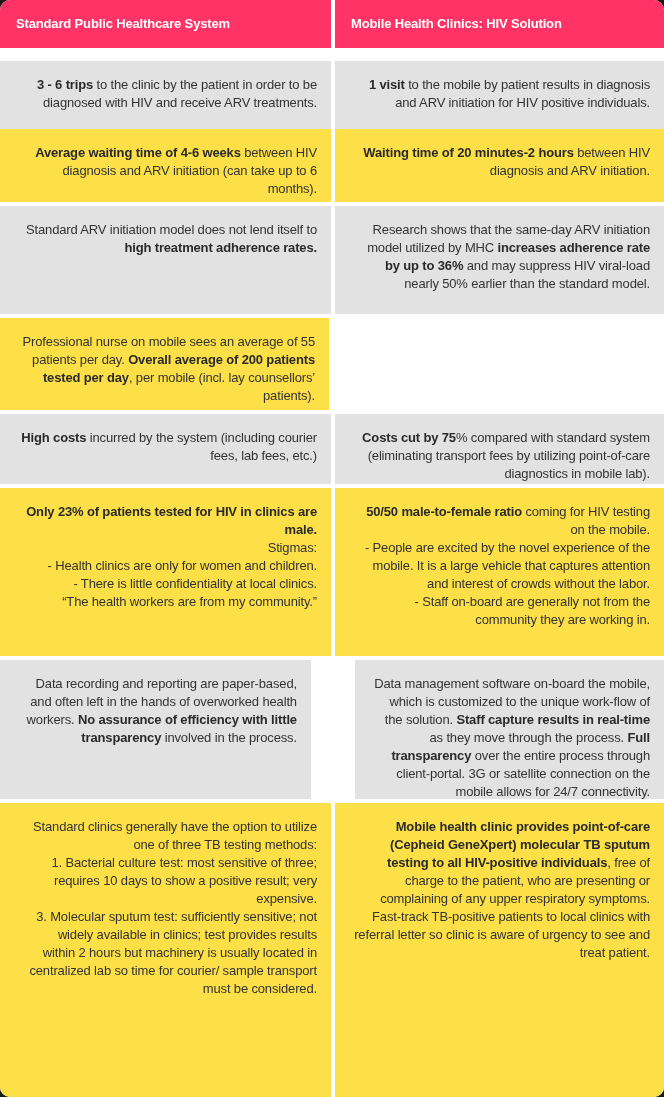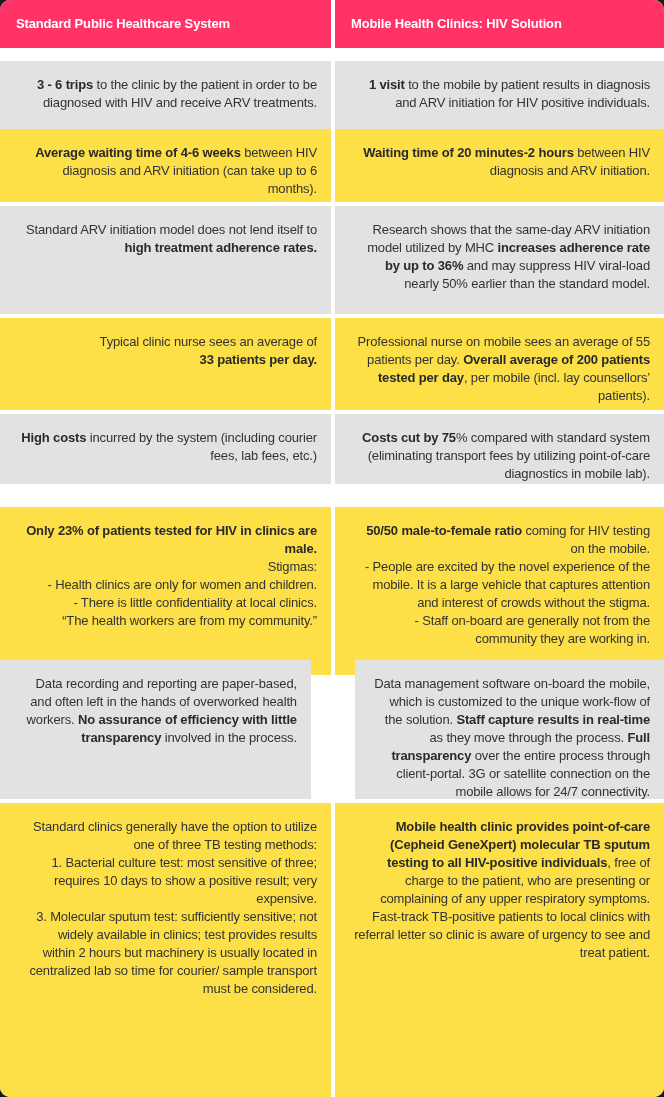--- a/index.html
+++ b/index.html
@@ -100,60 +100,54 @@
     </div>
       </div>
     <div class="cell right">
         <div class="content">
       <span>Research shows that the same-day ARV initiation model utilized by MHC </span><b>increases adherence rate by up to 36%</b><span> and may suppress HIV viral-load nearly 50% earlier than the standard model.</span>
     </div>
       </div>
   </div>
 
   <div class="row light" style="top:318px;height:92px;">
-    <div class="cell left">
-        <div class="content">
-      <span class="line">Typical clinic nurse sees an average of</span>
-          <b class="line">33 patients per day.</b>
-    </div>
-      </div>
     <div class="cell right">
         <div class="content">
       <span>Professional nurse on mobile sees an average of 55 patients per day. </span><b>Overall average of 200 patients tested per day</b><span>, per mobile (incl. lay counsellors’ patients).</span>
     </div>
       </div>
   </div>
 
   <div class="row dark" style="top:414px;height:70px;">
     <div class="cell left">
         <div class="content">
       <b>High costs</b><span> incurred by the system (including courier fees, lab fees, etc.)</span>
     </div>
       </div>
     <div class="cell right">
         <div class="content">
       <b>Costs cut by 75</b><span>% compared with standard system (eliminating transport fees by utilizing point-of-care diagnostics in mobile lab).</span>
     </div>
       </div>
   </div>
 
-  <div class="row light" style="top:507px;height:168px;">
+  <div class="row light" style="top:488px;height:168px;">
     <div class="cell left">
         <div class="content">
       <b class="line">Only 23% of patients tested for HIV in clinics are male.</b>
       <span class="line">Stigmas:</span>
       <span class="indent">- Health clinics are only for women and children.</span>
       <span class="indent">- There is little confidentiality at local clinics.</span>
       <span class="line">“The health workers are from my community.”</span>
     </div>
       </div>
     <div class="cell right">
         <div class="content">
       <span class="line"><b>50/50 male-to-female ratio</b><span> coming for HIV testing on the mobile.</span></span>
-      <span class="indent">- People are excited by the novel experience of the mobile. It is a large vehicle that captures attention and interest of crowds without the stigma.</span>
+      <span class="indent">- People are excited by the novel experience of the mobile. It is a large vehicle that captures attention and interest of crowds without the labor.</span>
       <span class="indent">- Staff on-board are generally not from the community they are working in.</span>
     </div>
       </div>
   </div>
 
   <div class="row dark" style="top:660px;height:139px;gap:40px;">
     <div class="cell left">
         <div class="content">
       <span>Data recording and reporting are paper-based, and often left in the hands of overworked health workers. </span><b>No assurance of efficiency with little transparency</b><span> involved in the process.</span>
     </div>

